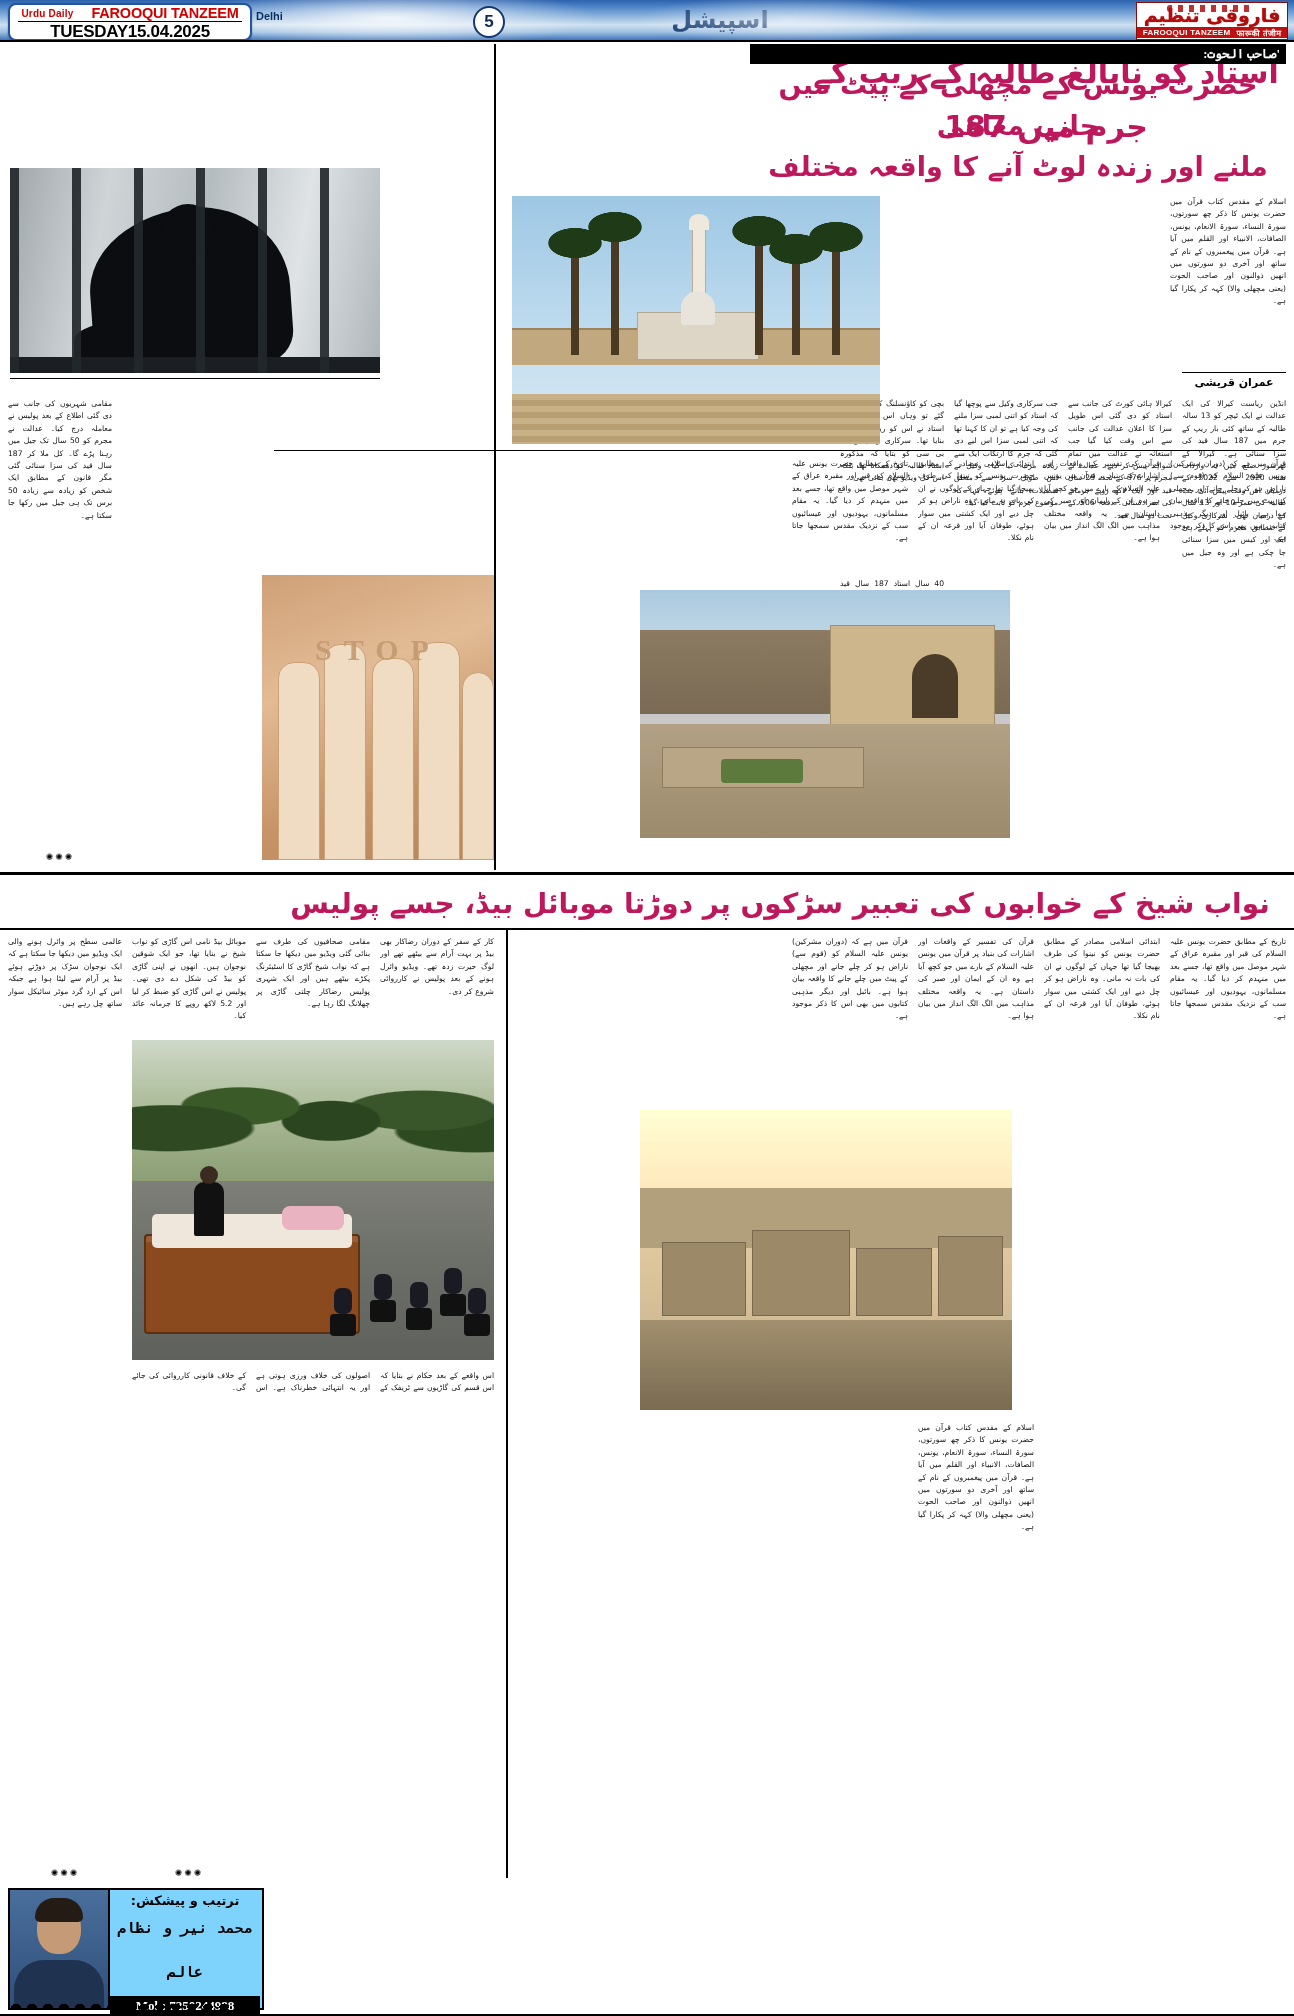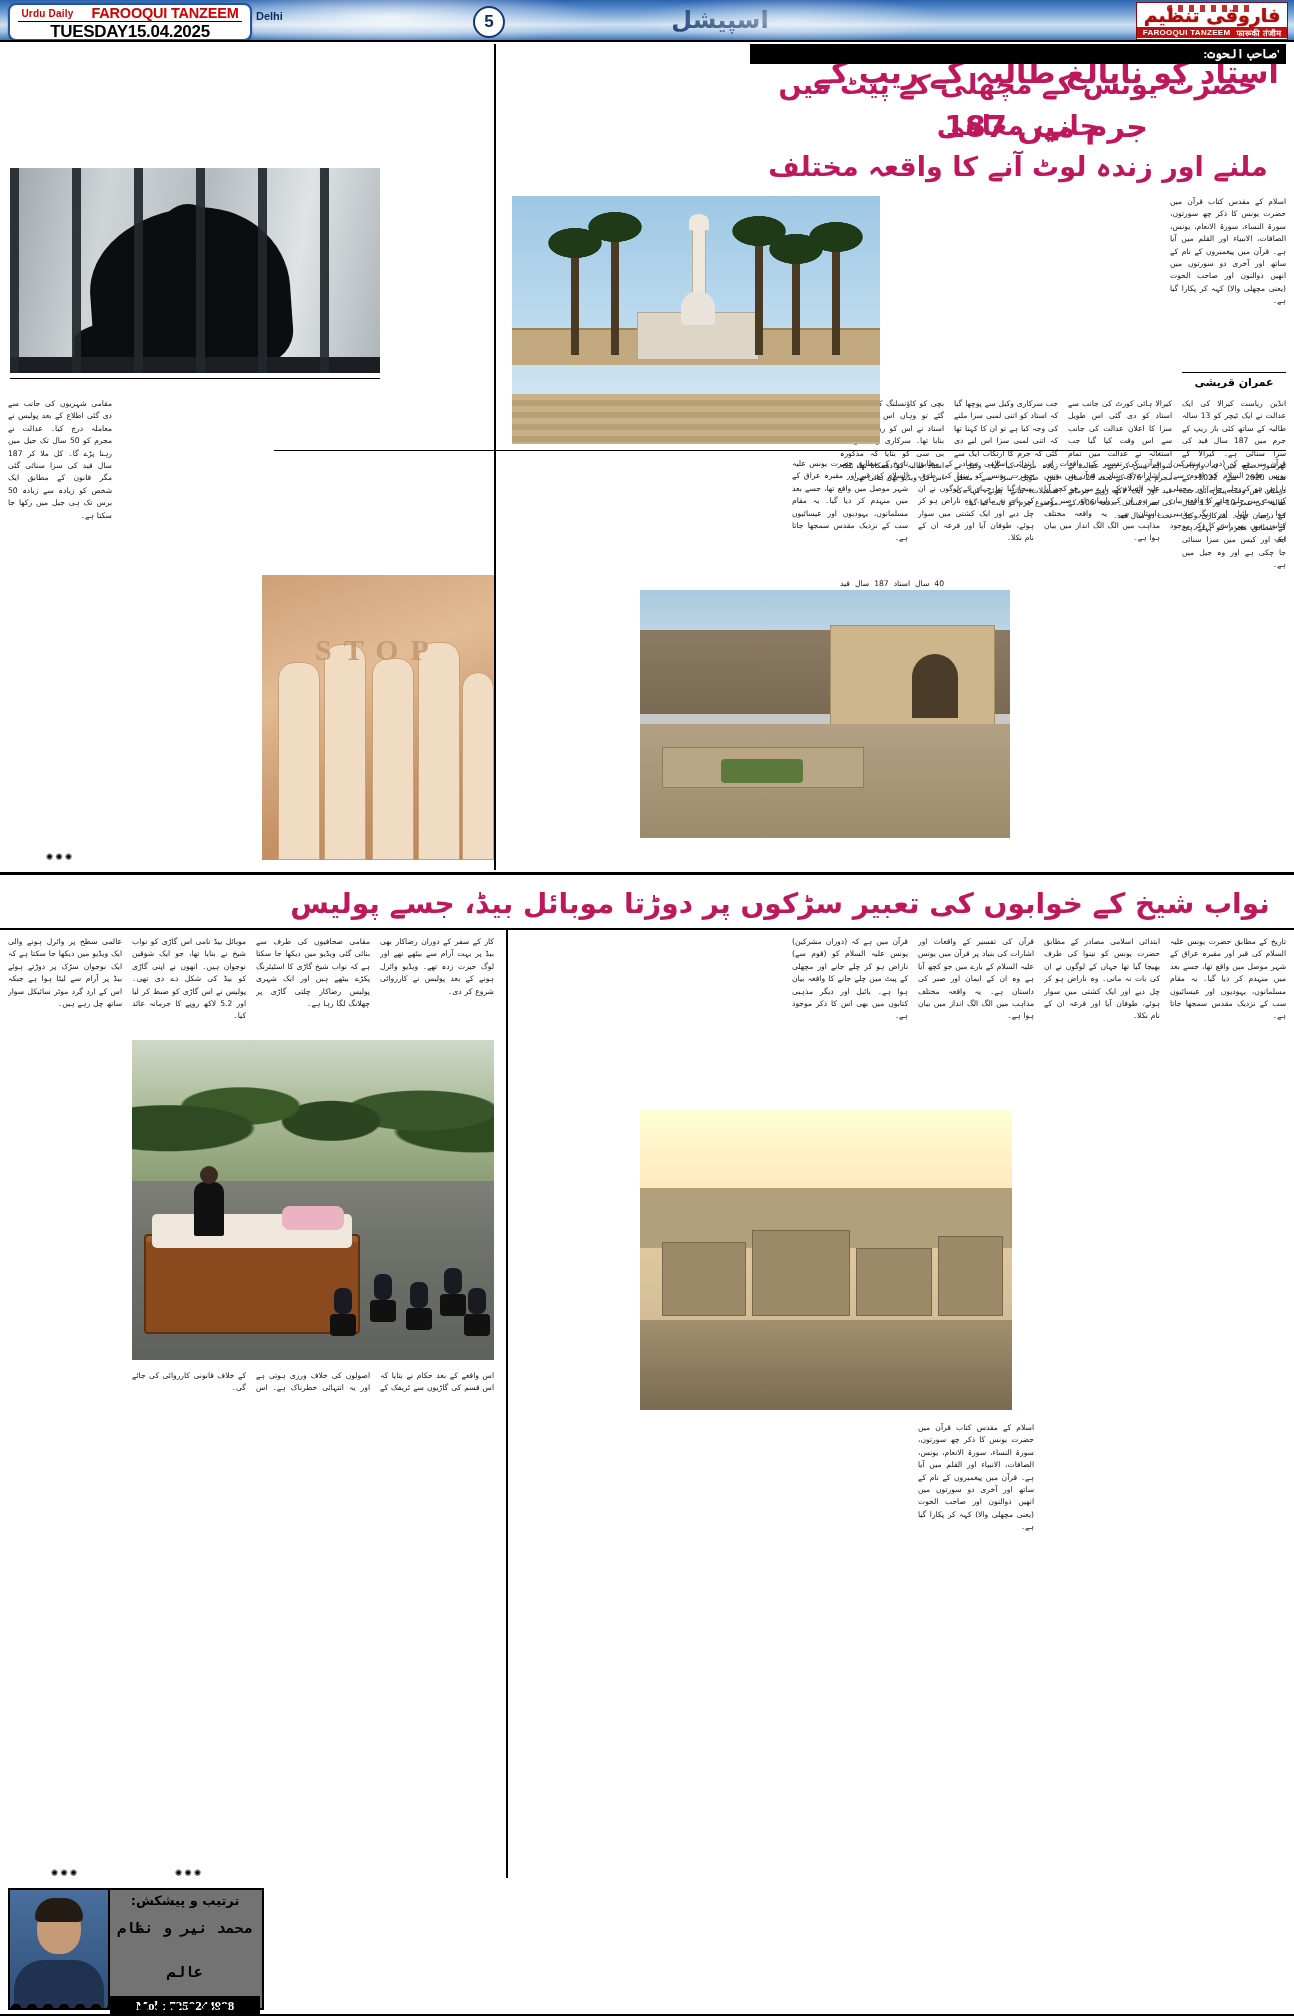--- a/index.html
+++ b/index.html
@@ -212,21 +212,21 @@
 
   
   #hl-nawab{
     position:absolute;right:8px;top:884px;width:1012px;height:40px;
     font-size:28px;line-height:40px;text-align:center;overflow:hidden;
   }
 
   
   #credit-box{
     position:absolute;left:8px;top:1888px;width:252px;height:118px;
-    border:2px solid #000;background:#737373;display:flex;flex-direction:row-reverse;
+    border:2px solid #000;background:#7dd3fc;display:flex;flex-direction:row-reverse;
   }
   #credit-right{width:150px;border-left:2px solid #000;display:flex;flex-direction:column;}
   #credit-kash{font-family:"DejaVu Sans",sans-serif;direction:rtl;text-align:center;font-size:13px;font-weight:bold;padding-top:3px;}
   #credit-name{font-family:Liberation Mono, monospace;direction:rtl;text-align:center;font-size:15px;font-weight:bold;flex:1;line-height:44px;}
   #credit-mob{background:#000;color:#fff;direction:ltr;text-align:center;
     font-family:"Liberation Serif",serif;font-weight:bold;font-size:13px;line-height:20px;height:20px;}
   #credit-photo{width:98px;position:relative;overflow:hidden;background:#2b4a75;}
   .ph-bg{position:absolute;inset:0;background:linear-gradient(180deg,#4a6f9c 0%,#2f4f7a 100%);}
   .ph-head{position:absolute;left:50%;top:12px;transform:translateX(-50%);width:44px;height:52px;background:#c59a76;border-radius:50% 50% 44% 44%;}
   .ph-hair{position:absolute;left:50%;top:8px;transform:translateX(-50%);width:48px;height:24px;background:#241b14;border-radius:24px 24px 6px 6px;}

